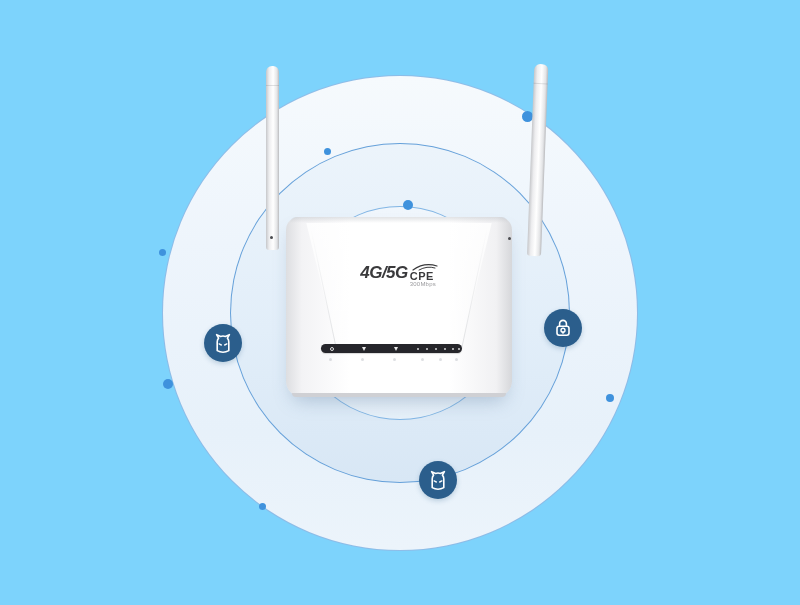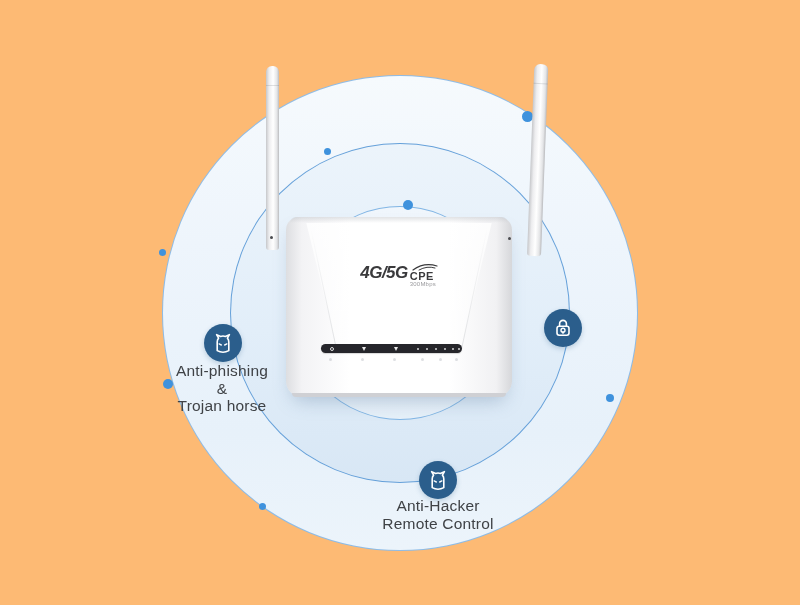--- a/index.html
+++ b/index.html
@@ -1,18 +1,18 @@
 <!DOCTYPE html>
 <html><head>
 <meta charset="utf-8">
 <style>
   * { margin:0; padding:0; box-sizing:border-box; }
   html,body { width:800px; height:605px; }
   body { font-family:"Liberation Sans", sans-serif; background:#ffffff; overflow:hidden; }
-  .stage { position:relative; width:800px; height:605px; background:#fdba74; }
+  .stage { position:relative; width:800px; height:605px; background:#7dd3fc; }
 
   
   .ring { position:absolute; border-radius:50%; }
   .ring-outer {
     left:162px; top:75px; width:476px; height:476px;
     border:1px solid rgba(118,174,226,0.8);
     background:linear-gradient(180deg,#f6fafd 0%, #eef5fc 35%, #e7f1fa 75%, #ecf4fb 100%);
   }
   .ring-middle {
     left:230px; top:143px; width:340px; height:340px;
@@ -178,40 +178,31 @@
   </div>
   <div class="pivot-dot pivot-right"></div>
 
   <div class="feature-icon fi-phishing">
     <svg width="24" height="24" viewBox="0 0 24 24">
       <path d="M6.2 19.6 V11 Q6.2 8.6 7.6 7.1 L5.6 3.6 L9.6 5.5 Q10.8 5 12 5 Q13.2 5 14.4 5.5 L18.4 3.6 L16.4 7.1 Q17.8 8.6 17.8 11 V19.6 Q15 21.2 12 21.2 Q9 21.2 6.2 19.6 Z" fill="none" stroke="#ffffff" stroke-width="1.6" stroke-linejoin="round"></path>
       <path d="M7.9 12.1 L11 13.5 L10.5 14.9 L7.5 13.3 Z" fill="#ffffff"></path>
       <path d="M16.1 12.1 L13 13.5 L13.5 14.9 L16.5 13.3 Z" fill="#ffffff"></path>
     </svg>
   </div>
-  <div class="feature-label fl-phishing">
-    <div>Anti-phishing</div>
-    <div>&amp;</div>
-    <div>Trojan horse</div>
-  </div>
 
   <div class="feature-icon fi-violence">
     <svg width="24" height="24" viewBox="0 0 24 24">
       <rect x="6" y="10.3" width="12" height="9" rx="2.2" fill="none" stroke="#ffffff" stroke-width="1.6"></rect>
       <path d="M8.6 10.3 V7.8 a3.4 3.4 0 0 1 6.8 0 v2.5" fill="none" stroke="#ffffff" stroke-width="1.6" stroke-linecap="round"></path>
       <circle cx="12" cy="14.3" r="2" fill="none" stroke="#ffffff" stroke-width="1.4"></circle>
       <path d="M12 15.8 V17.3" stroke="#ffffff" stroke-width="1.4" stroke-linecap="round"></path>
     </svg>
   </div>
 
   <div class="feature-icon fi-hacker">
     <svg width="24" height="24" viewBox="0 0 24 24">
       <path d="M6.2 19.6 V11 Q6.2 8.6 7.6 7.1 L5.6 3.6 L9.6 5.5 Q10.8 5 12 5 Q13.2 5 14.4 5.5 L18.4 3.6 L16.4 7.1 Q17.8 8.6 17.8 11 V19.6 Q15 21.2 12 21.2 Q9 21.2 6.2 19.6 Z" fill="none" stroke="#ffffff" stroke-width="1.6" stroke-linejoin="round"></path>
       <path d="M7.9 12.1 L11 13.5 L10.5 14.9 L7.5 13.3 Z" fill="#ffffff"></path>
       <path d="M16.1 12.1 L13 13.5 L13.5 14.9 L16.5 13.3 Z" fill="#ffffff"></path>
     </svg>
   </div>
-  <div class="feature-label fl-hacker">
-    <div>Anti-Hacker</div>
-    <div>Remote Control</div>
-  </div>
 
 </div>
 
 </body></html>

